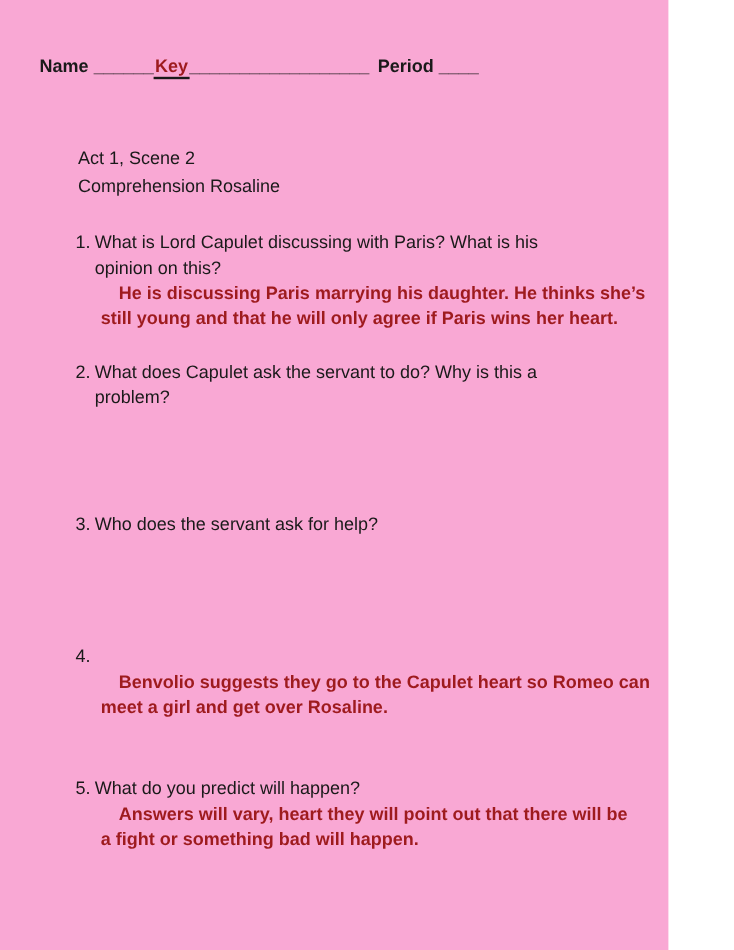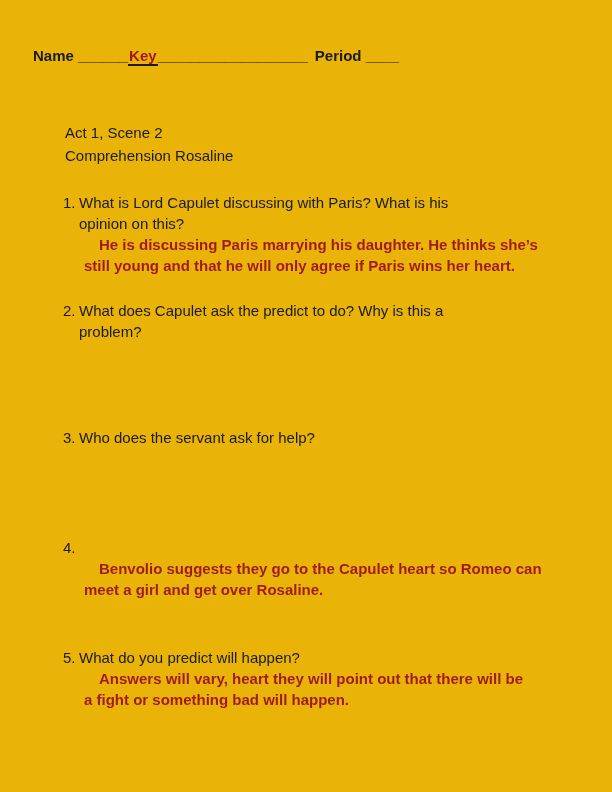--- a/index.html
+++ b/index.html
@@ -1,20 +1,20 @@
 <!DOCTYPE html>
 <html><head>
 <meta charset="utf-8">
 <style>
   html, body { margin: 0; padding: 0; background: #ffffff; }
   .page {
     position: relative;
-    width: 612px;
+    width: 557px;
     height: 792px;
-    background: #eab308;
+    background: #f9a8d4;
     font-family: "Liberation Sans", sans-serif;
     font-size: 15px;
     color: #1a1a1a;
     overflow: hidden;
   }
   .header {
     position: absolute;
     left: 33px;
     top: 45px;
     line-height: 21px;
@@ -74,21 +74,21 @@
       <div class="q-text">What is Lord Capulet discussing with Paris? What is his
 opinion on this?</div>
     </div>
     <div class="answer">He is discussing Paris marrying his daughter. He thinks she’s
 still young and that he will only agree if Paris wins her heart.</div>
   </div>
 
   <div class="question q2">
     <div class="q-line">
       <span class="q-num">2.</span>
-      <div class="q-text">What does Capulet ask the predict to do? Why is this a
+      <div class="q-text">What does Capulet ask the servant to do? Why is this a
 problem?</div>
     </div>
   </div>
 
   <div class="question q3">
     <div class="q-line">
       <span class="q-num">3.</span>
       <div class="q-text">Who does the servant ask for help?</div>
     </div>
   </div>

